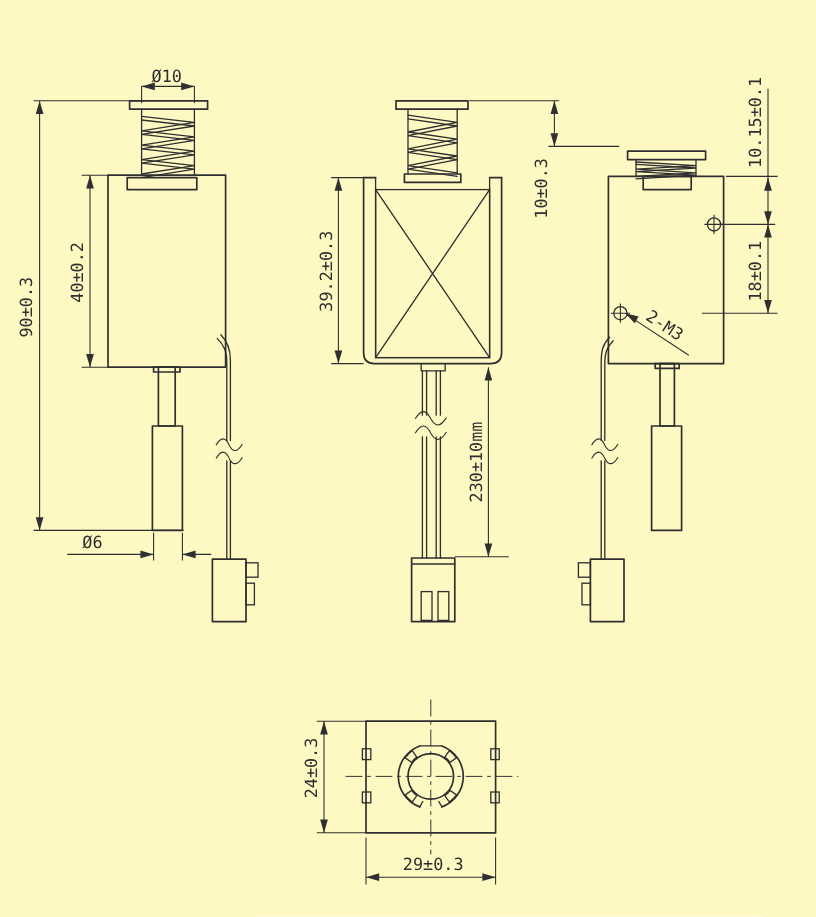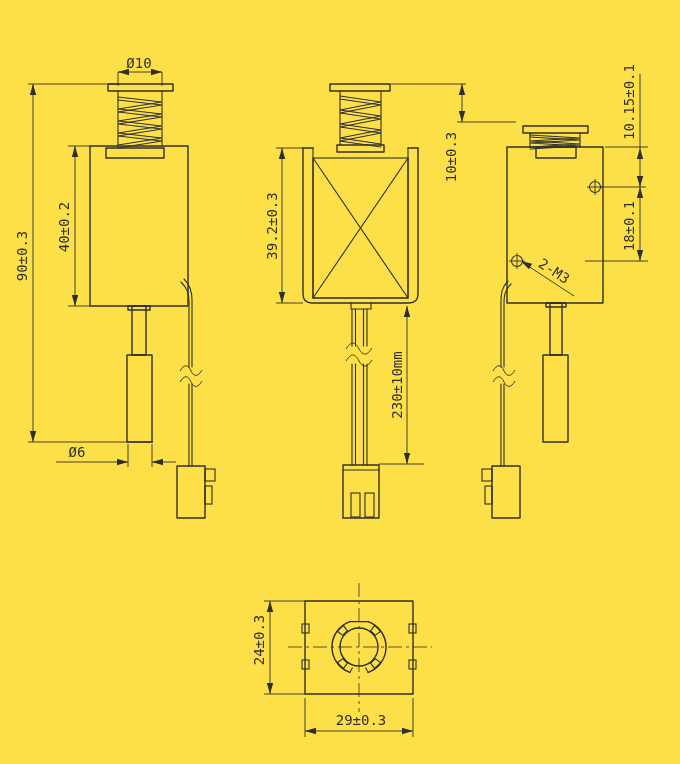--- a/index.html
+++ b/index.html
@@ -1,16 +1,16 @@
 <!DOCTYPE html>
 <html><head>
 <meta charset="utf-8">
 <style>
   html,body{margin:0;padding:0;background:#ffffff;}
-  .stage{position:relative;width:680px;height:764px;background:#fde047;overflow:hidden;}
+  .stage{position:relative;width:680px;height:764px;background:#fef9c3;overflow:hidden;}
   svg{display:block;}
   .g{stroke:#2f2f2f;stroke-width:1.4;fill:none;stroke-linecap:round;stroke-linejoin:round;}
   .gt{stroke:#2f2f2f;stroke-width:1.1;fill:none;stroke-linecap:round;}
   .d{stroke:#2f2f2f;stroke-width:0.9;fill:none;stroke-linecap:butt;}
   .cl{stroke:#2f2f2f;stroke-width:0.8;fill:none;stroke-dasharray:14 4 3 4;}
   .dim{font-family:"DejaVu Sans Mono","Liberation Mono",monospace;font-size:14px;fill:#2f2f2f;text-anchor:middle;}
   .arr{fill:#2f2f2f;stroke:none;}
 </style>
 </head>
 <body>

